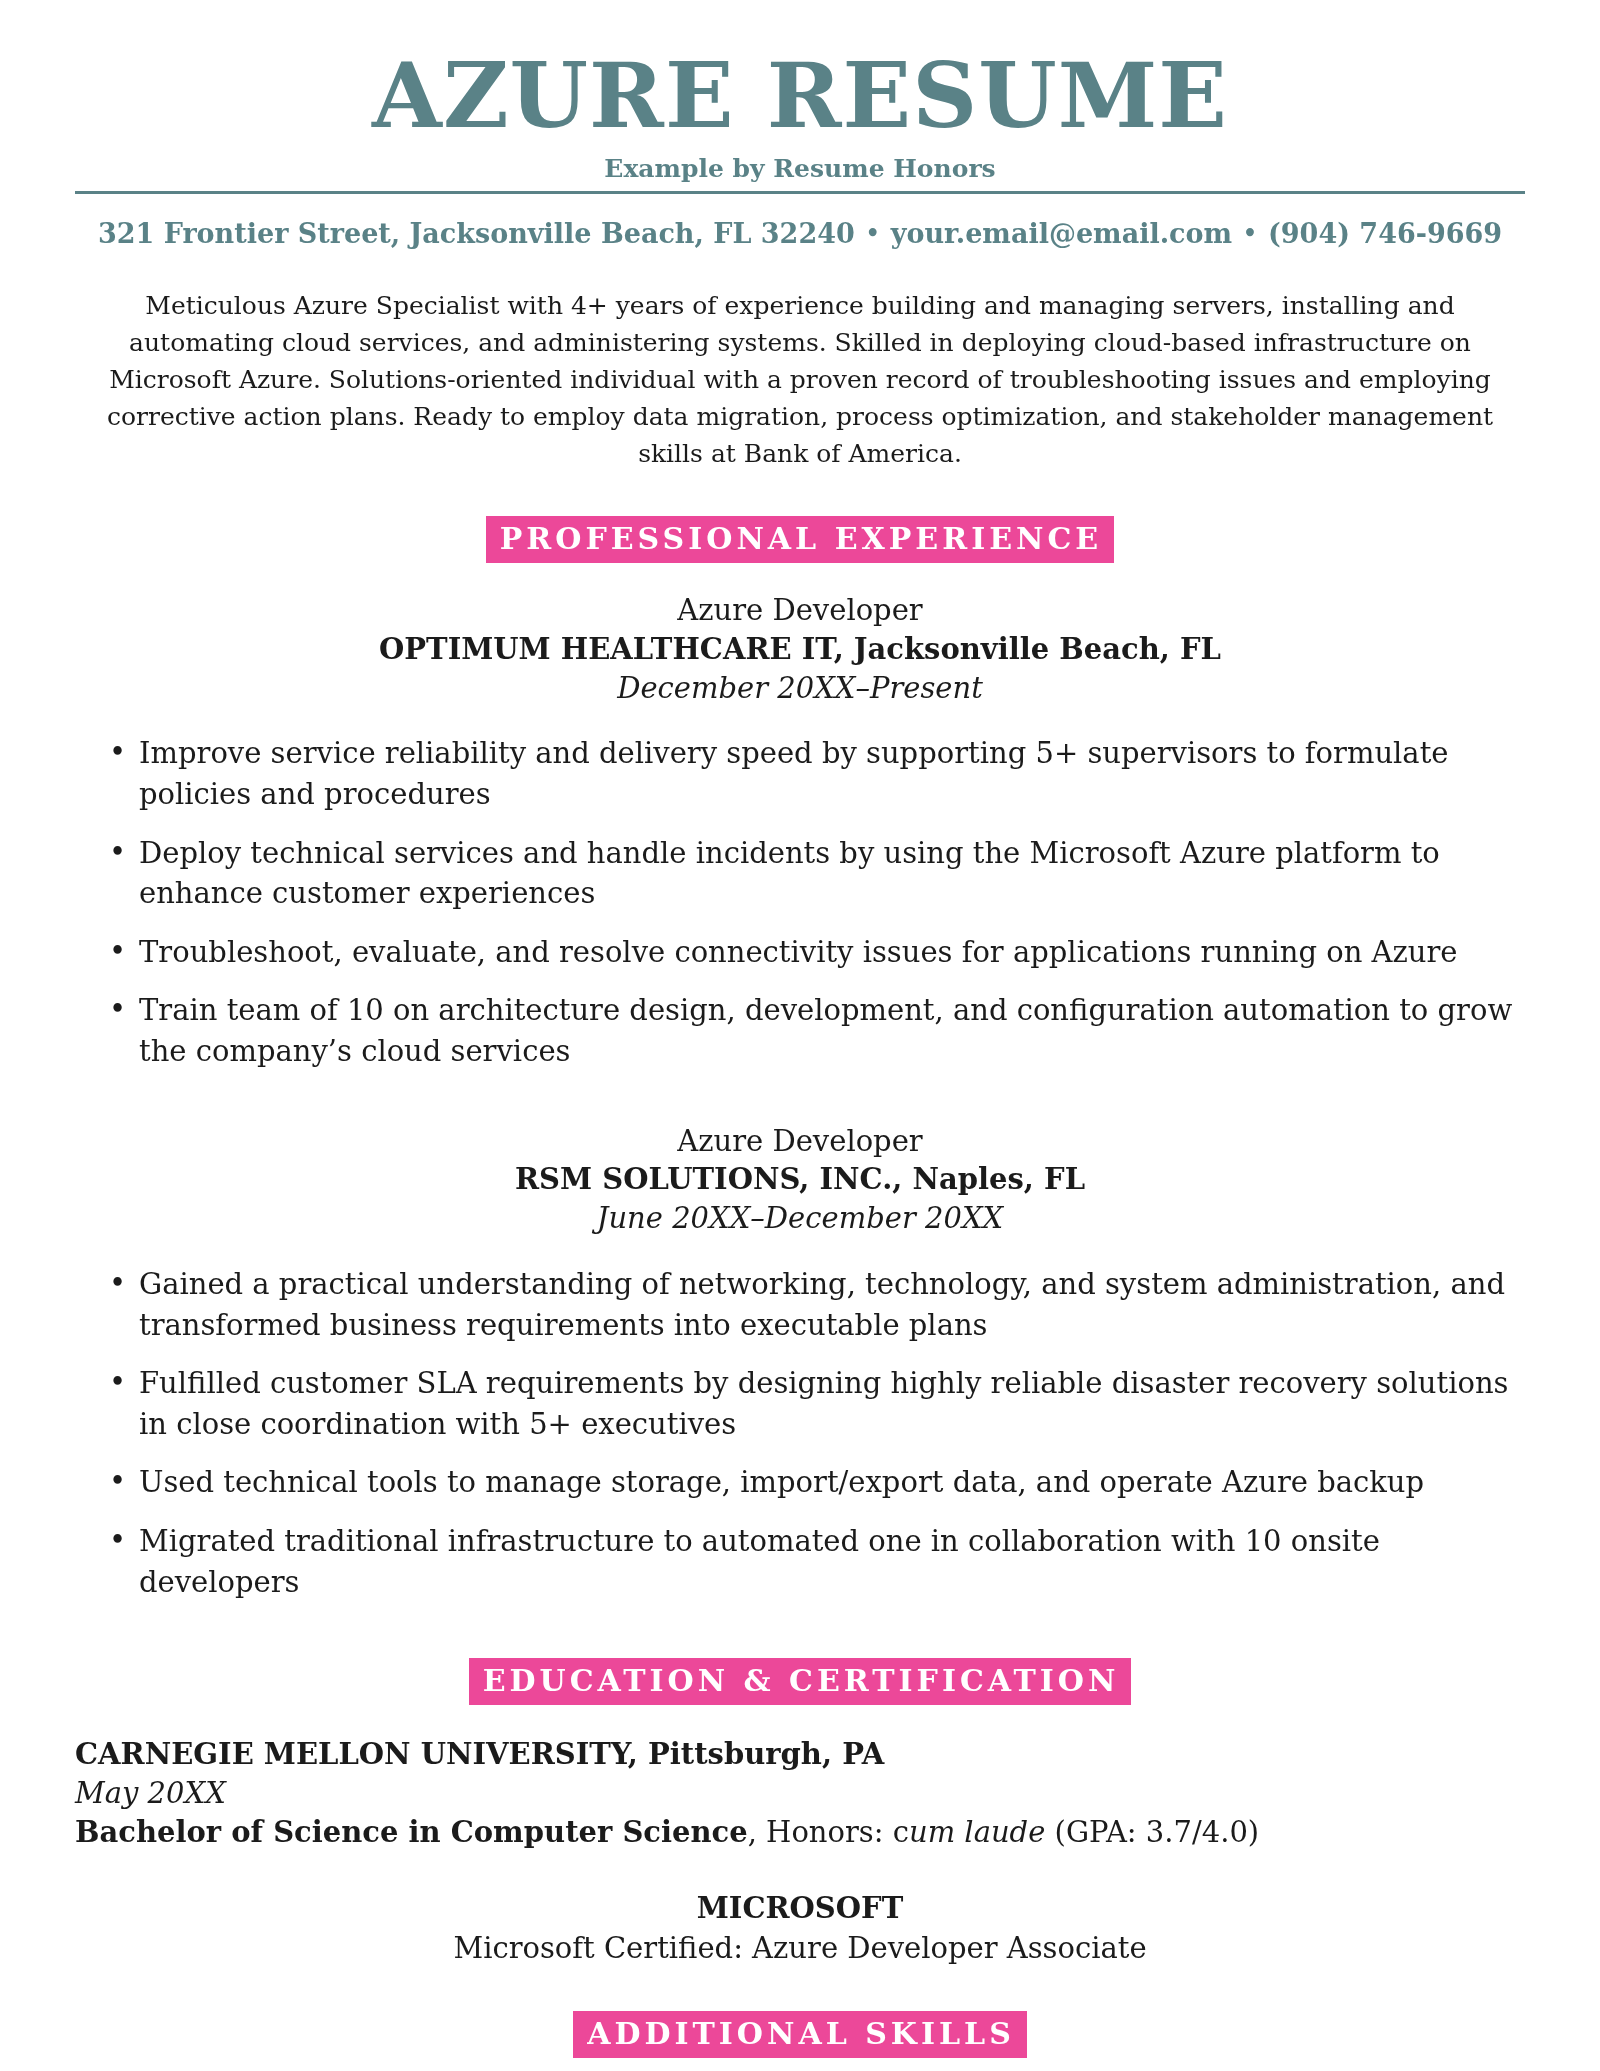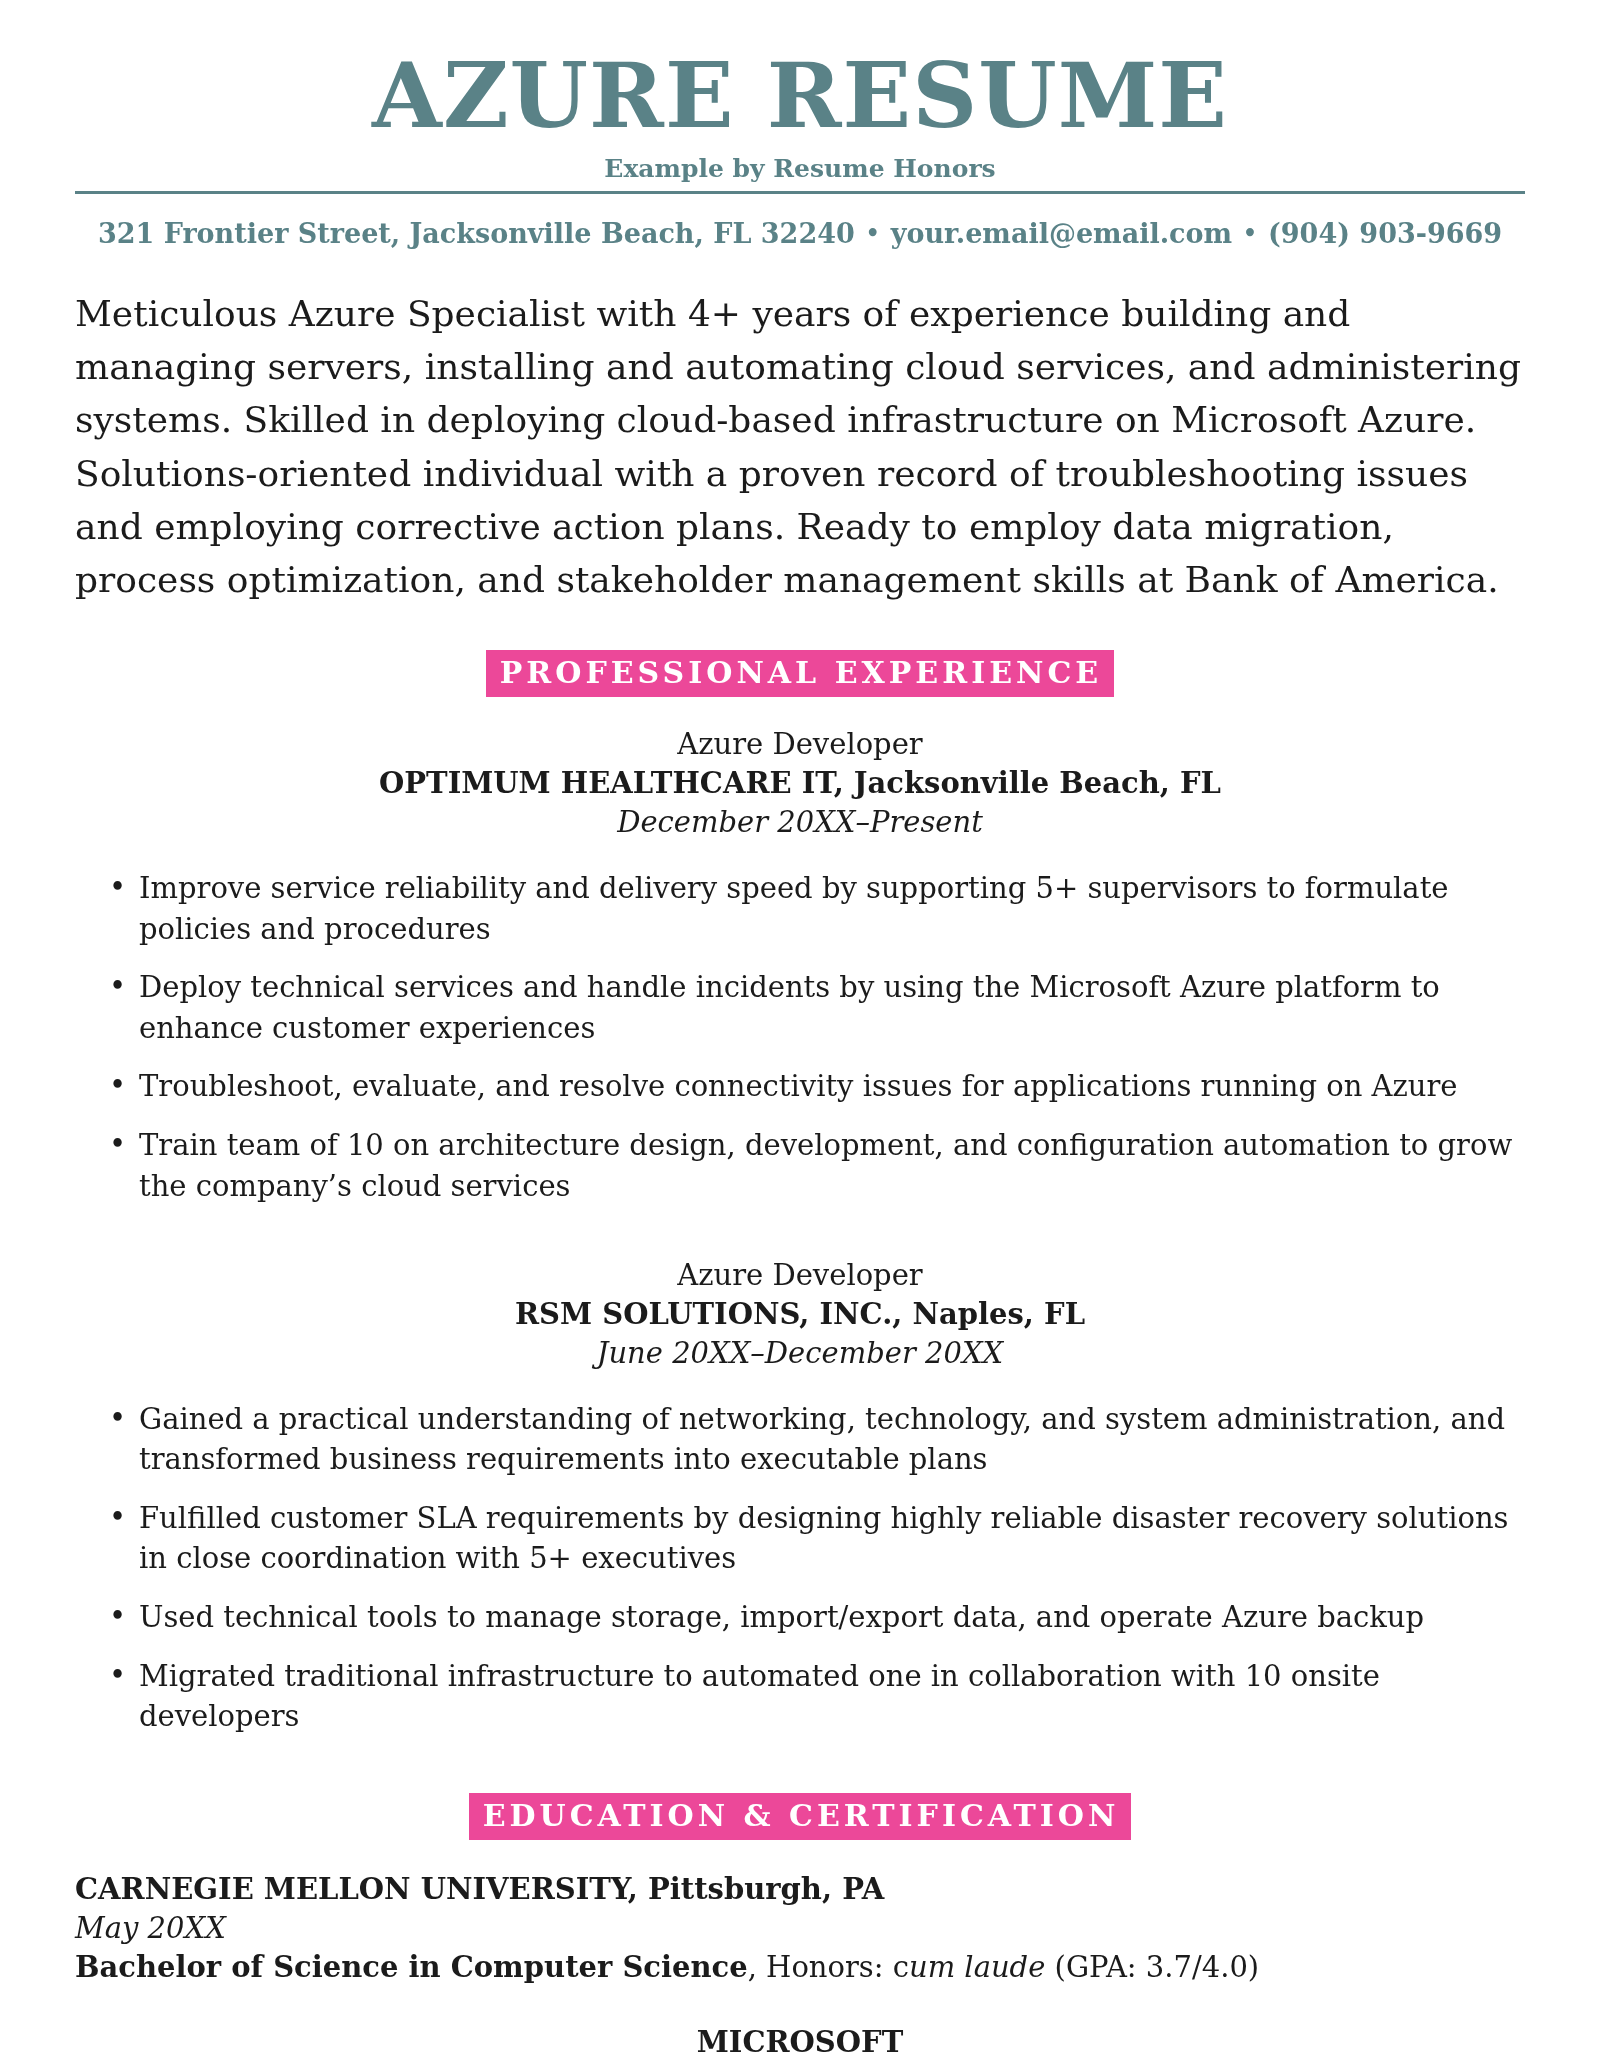--- a/index.html
+++ b/index.html
@@ -41,21 +41,22 @@
   .contact {
     margin-top: 24px;
     text-align: center;
     font-size: 27px;
     font-weight: 700;
     color: #5a8287;
   }
   .contact .sep { padding: 0 10px; font-weight: 400; }
   .summary {
     margin-top: 38px;
-    font-size: 36px;
+    text-align: center;
+    font-size: 25px;
     line-height: 1.48;
   }
   .band-wrap { text-align: center; }
   .band {
     display: inline-block;
     background: #ec4899;
     color: #ffffff;
     font-weight: 700;
     font-size: 30px;
     letter-spacing: 4px;
@@ -101,21 +102,21 @@
 </head>
 <body>
 
 <div class="page">
 
   <div class="title">AZURE RESUME</div>
   <div class="subtitle">Example by Resume Honors</div>
   <hr class="rule">
 
   <div class="contact">
-    <span>321 Frontier Street, Jacksonville Beach, FL 32240</span><span class="sep">•</span><span>your.email@email.com</span><span class="sep">•</span><span>(904) 903-9669</span>
+    <span>321 Frontier Street, Jacksonville Beach, FL 32240</span><span class="sep">•</span><span>your.email@email.com</span><span class="sep">•</span><span>(904) 746-9669</span>
   </div>
 
   <div class="summary">Meticulous Azure Specialist with 4+ years of experience building and managing servers, installing and automating cloud services, and administering systems. Skilled in deploying cloud-based infrastructure on Microsoft Azure. Solutions-oriented individual with a proven record of troubleshooting issues and employing corrective action plans. Ready to employ data migration, process optimization, and stakeholder management skills at Bank of America.</div>
 
   <div class="band-wrap band-experience">
     <span class="band">PROFESSIONAL EXPERIENCE</span>
   </div>
 
   <div class="job-head job1">
     <div class="job-title">Azure Developer</div>

